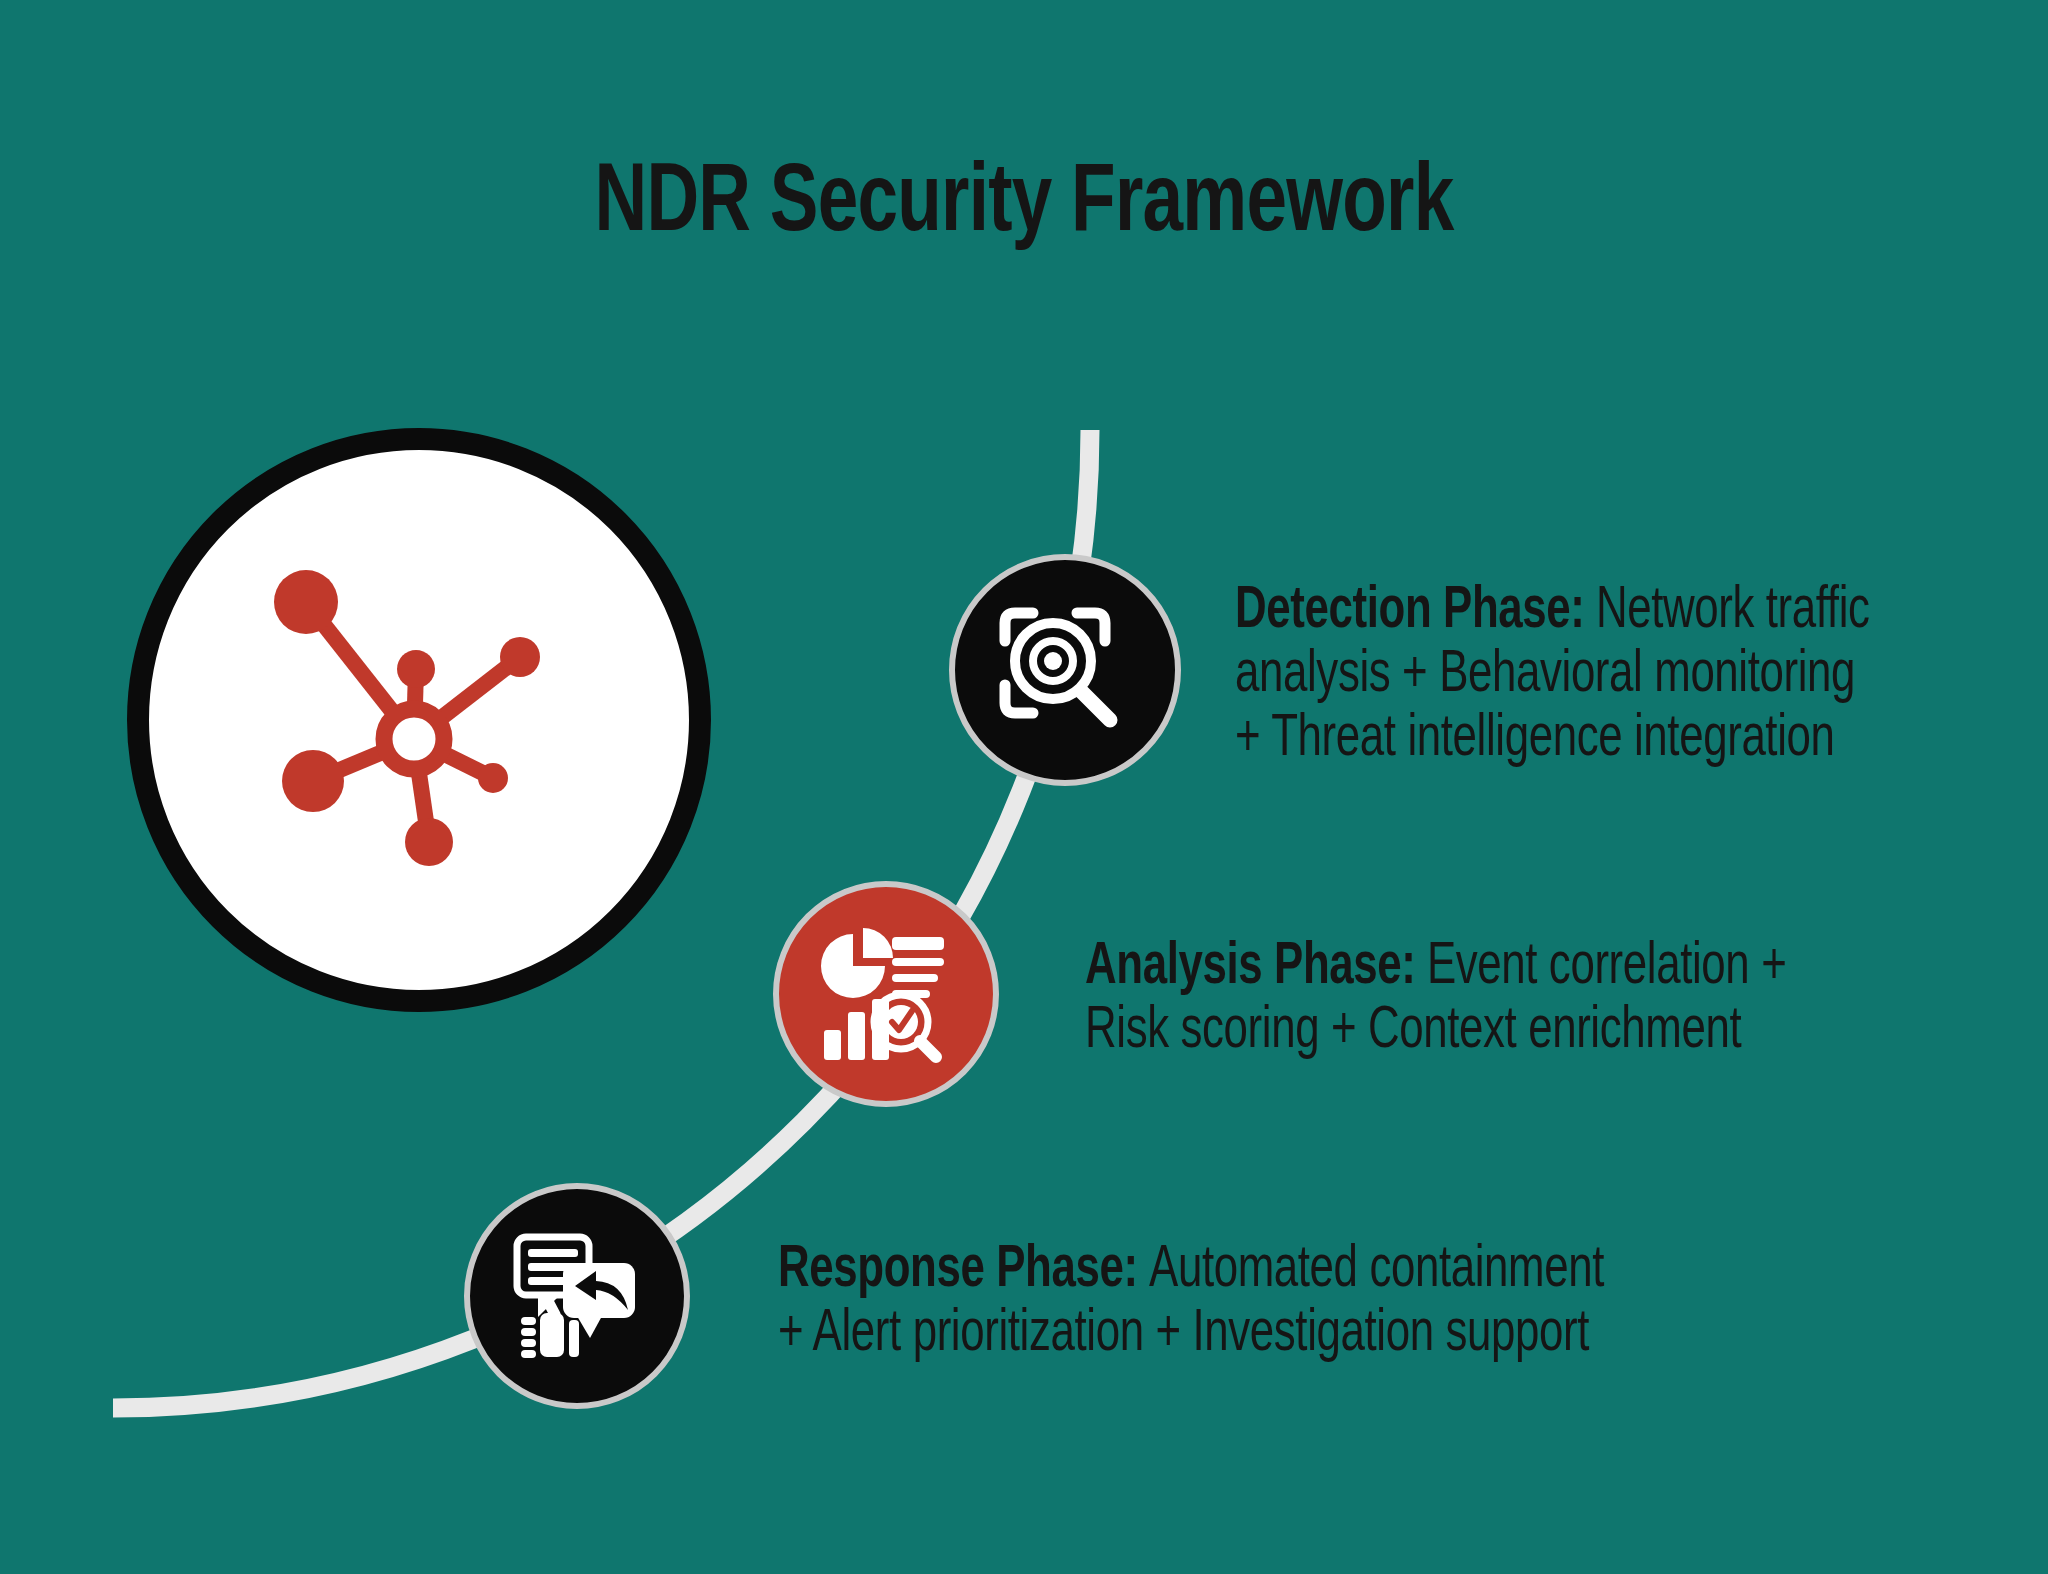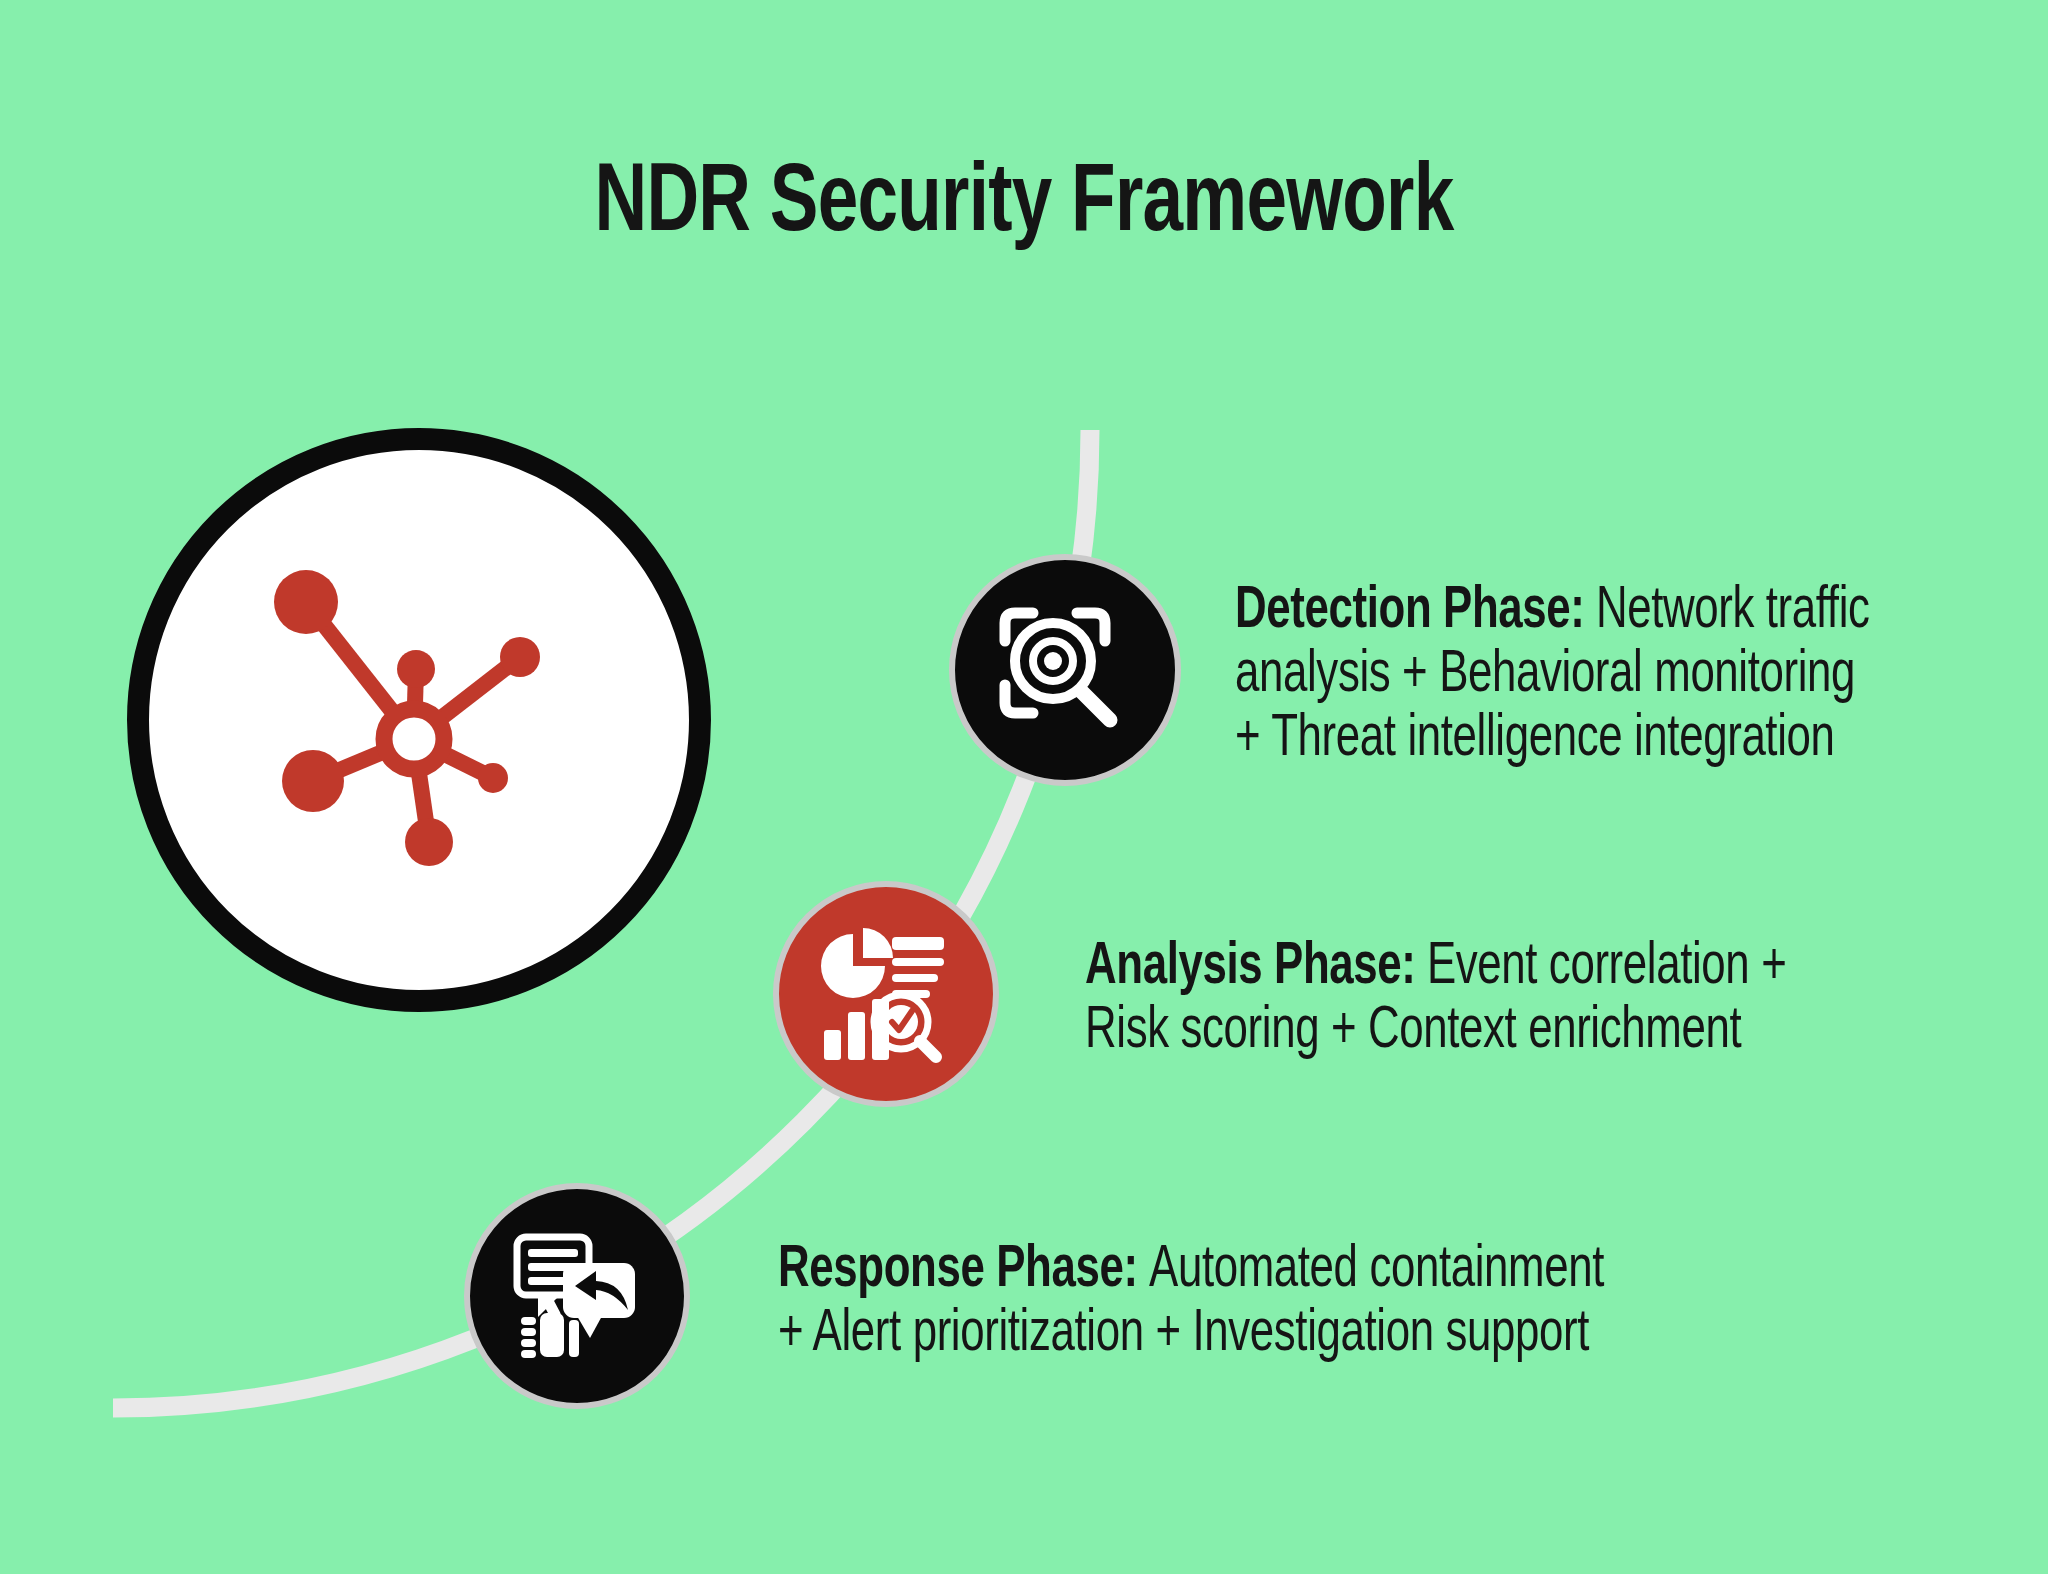--- a/index.html
+++ b/index.html
@@ -6,21 +6,21 @@
     --accent-red:#C0392B;
     --ink:#0B0B0B;
     --ring-gray:#C9C9C9;
     --curve-gray:#E9E9E9;
     --text:#151515;
   }
   html,body{margin:0;padding:0;background:#fff;}
   .canvas{
     position:relative;
     width:2048px;height:1574px;
-    background:#86efac;
+    background:#0f766e;
     overflow:hidden;
     font-family:"Liberation Sans","DejaVu Sans",sans-serif;
     color:var(--text);
   }
   .art{position:absolute;left:0;top:0;width:2048px;height:1574px;}
   .page-title{
     position:absolute;left:0;top:147px;width:2048px;
     text-align:center;
     font-size:96px;line-height:100px;font-weight:bold;
     letter-spacing:-1px;color:var(--text);

